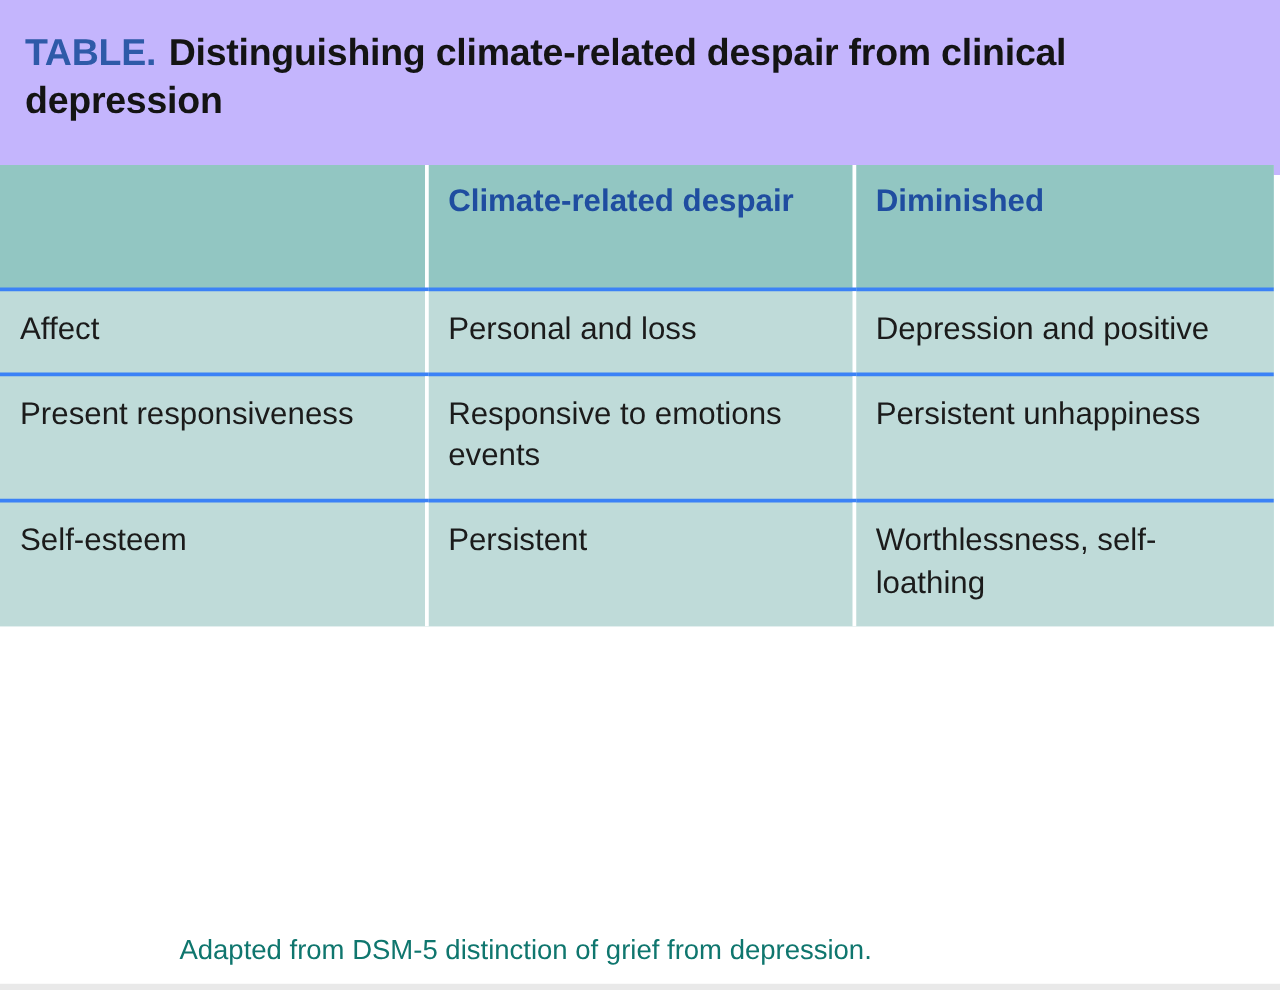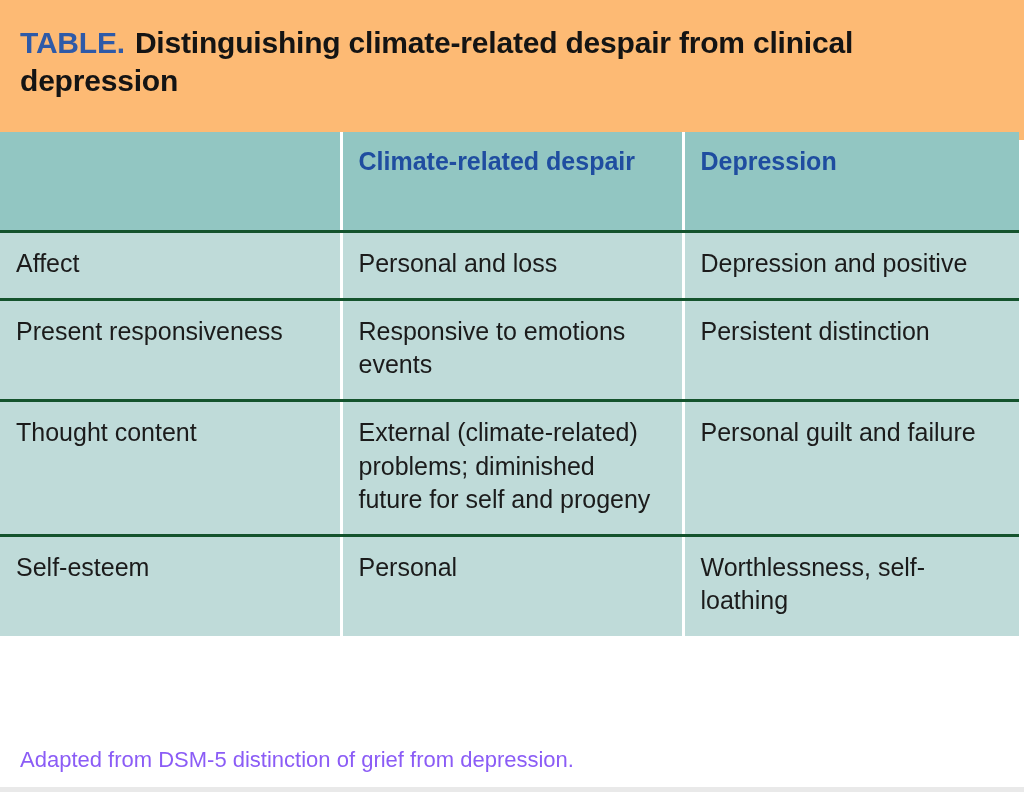--- a/index.html
+++ b/index.html
@@ -24,21 +24,21 @@
 
   
   .title-block {
     position: absolute;
     left: 0;
     top: 0;
     width: 1024px;
     height: 140px;
     padding: 24px 22px 0 20px;
     box-sizing: border-box;
-    background: #fdba74;
+    background: #c4b5fd;
   }
   .title-line {
     font-size: 30px;
     font-weight: bold;
     line-height: 1.27;
     letter-spacing: -0.2px;
     color: #141414;
     margin: 0;
   }
   .title-tag {
@@ -64,21 +64,21 @@
   table.data-table col.c1 { width: 341px; }
   table.data-table col.c2 { width: 342px; }
   table.data-table col.c3 { width: 336px; }
 
   table.data-table th,
   table.data-table td {
     vertical-align: top;
     text-align: left;
     padding: 14px 16px 18px 16px;
     border-right: 3px solid #ffffff;
-    border-bottom: 3px solid #14532d;
+    border-bottom: 3px solid #3b82f6;
     box-sizing: border-box;
   }
   table.data-table th:last-child,
   table.data-table td:last-child {
     border-right: none;
   }
 
   thead th {
     background: #92c6c2;
     color: #1f4da0;
@@ -108,21 +108,22 @@
   .footnote {
     position: absolute;
     left: 0;
     top: 728px;
     width: 841px;
     padding: 18px 20px 0 20px;
     box-sizing: border-box;
     background: #ffffff;
     font-size: 22px;
     line-height: 1.3;
-    color: #8b5cf6;
+    color: #0f766e;
+    text-align: center;
   }
 
   .bottom-rule {
     position: absolute;
     left: 0;
     bottom: 0;
     width: 1024px;
     height: 5px;
     background: #e9e9e9;
   }
@@ -150,42 +151,37 @@
     <table class="data-table">
       <colgroup>
         <col class="c1">
         <col class="c2">
         <col class="c3">
       </colgroup>
       <thead>
         <tr>
           <th class="blank-head"></th>
           <th>Climate-related despair</th>
-          <th>Depression</th>
+          <th>Diminished</th>
         </tr>
       </thead>
       <tbody>
         <tr>
           <td>Affect</td>
           <td>Personal and loss</td>
           <td>Depression and positive</td>
         </tr>
         <tr>
           <td>Present responsiveness</td>
           <td>Responsive to emotions events</td>
-          <td>Persistent distinction</td>
-        </tr>
-        <tr>
-          <td>Thought content</td>
-          <td>External (climate-related) problems; diminished future for self and progeny</td>
-          <td>Personal guilt and failure</td>
+          <td>Persistent unhappiness</td>
         </tr>
         <tr>
           <td>Self-esteem</td>
-          <td>Personal</td>
+          <td>Persistent</td>
           <td>Worthlessness, self-loathing</td>
         </tr>
       </tbody>
     </table>
   </div>
 
   <div class="footnote">Adapted from DSM-5 distinction of grief from depression.</div>
 
   <div class="bottom-rule"></div>
 

